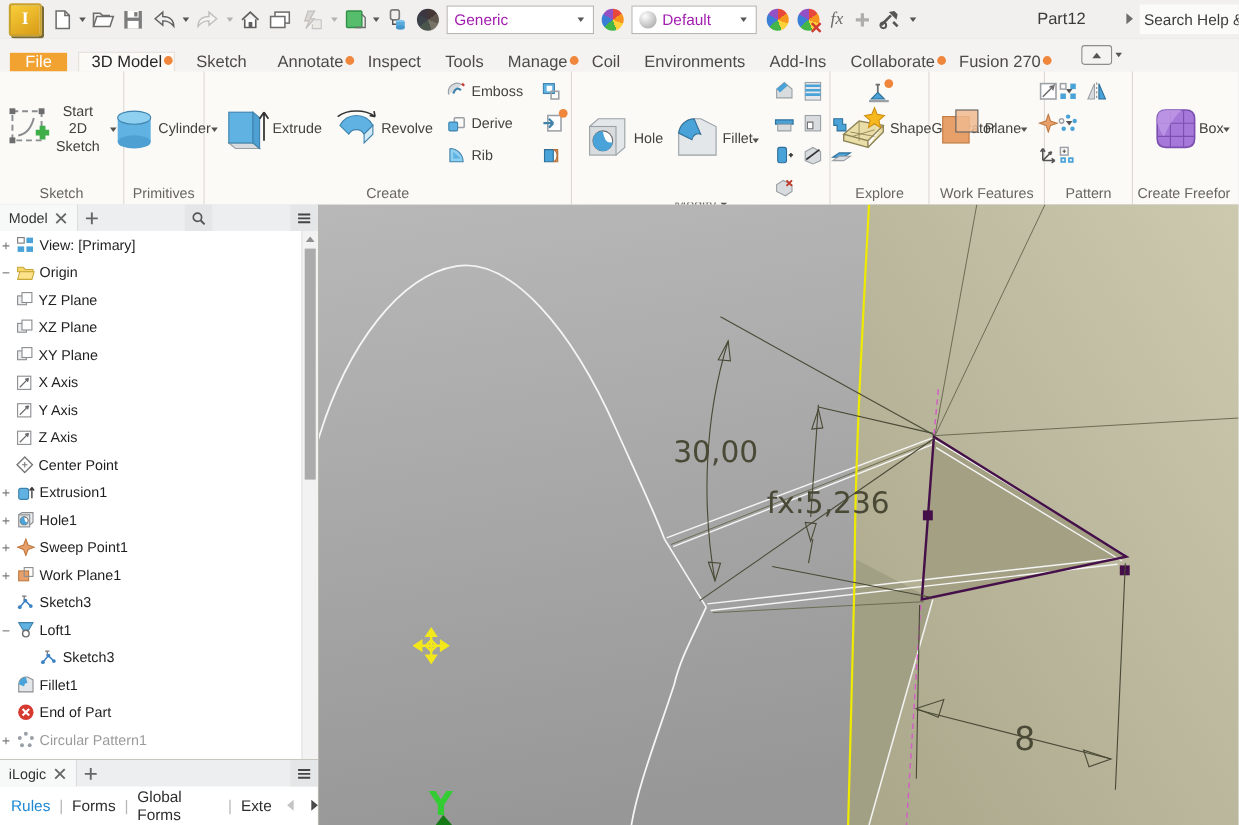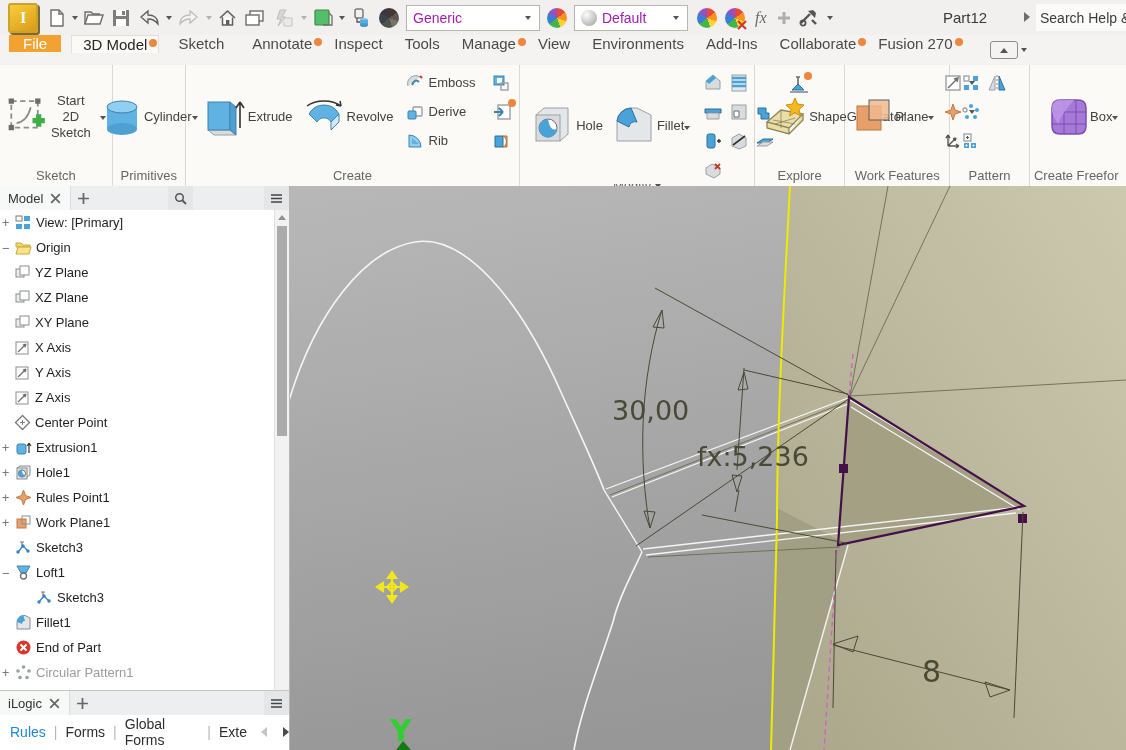--- a/index.html
+++ b/index.html
@@ -27,21 +27,21 @@
           background:radial-gradient(circle at 35% 30%,#fdfdfd,#9c9c9c);}
   .fx{font-size:16px;color:#6a6a6a;font-style:italic;font-family:"Liberation Serif",serif;padding:0 6px;}
   #doc-title{position:absolute;left:905px;top:0;height:35px;width:120px;display:flex;
              align-items:center;justify-content:center;font-size:15px;color:#3a3a3a;}
   #help-search{position:absolute;left:1036px;top:4px;width:90px;height:27px;background:#fbfbfa;
                display:flex;align-items:center;font-size:14px;color:#3c3c3c;padding-left:4px;white-space:nowrap;overflow:hidden;}
   .sep-arrow{position:absolute;left:1024px;top:12px;width:0;height:0;border-top:5px solid transparent;
              border-bottom:5px solid transparent;border-left:6px solid #6d6d6d;}
   
   #tabs{position:absolute;left:0;top:35px;width:1126px;height:30px;background:#f5f3f1;
-        display:flex;align-items:flex-start;font-size:15px;color:#4c4a47;}
+        display:flex;align-items:flex-end;font-size:15px;color:#4c4a47;}
   .tab{display:flex;align-items:center;padding:0 11px;position:relative;white-space:nowrap;}
   .tab.file{background:#f2a230;color:#fff;margin-left:9px;padding:0 14px;}
   .tab.active{background:#fbfaf7;color:#262626;border:1px solid #e3e0da;border-bottom:none;}
   .dot{width:8px;height:8px;border-radius:50%;background:#f0863c;position:absolute;top:3px;right:1px;}
   .collapse-btn{margin-left:26px;align-self:center;display:flex;align-items:center;}
   .collapse-box{width:26px;height:16px;border:1px solid #8f8d89;border-radius:3px;display:flex;
                 align-items:center;justify-content:center;}
   .collapse-box i{width:0;height:0;border-left:4px solid transparent;border-right:4px solid transparent;
                   border-bottom:5px solid #555;}
   
@@ -223,21 +223,21 @@
       <span>Inspect</span>
     </div>
   <div class="tab">
       <span>Tools</span>
     </div>
   <div class="tab">
       <span>Manage</span>
       <i class="dot"></i>
     </div>
   <div class="tab">
-      <span>View</span>
+      <span>Coil</span>
     </div>
   <div class="tab">
       <span>Environments</span>
     </div>
   <div class="tab">
       <span>Add-Ins</span>
     </div>
   <div class="tab">
       <span>Collaborate</span>
       <i class="dot"></i>
@@ -676,21 +676,21 @@
           <circle cx="7" cy="9.5" r="3.6" fill="#fff" stroke="#6d6d6d"></circle>
           <path d="M7 5.9 a3.6 3.6 0 0 0 -3.6 3.6 a3.6 3.6 0 0 0 7 1 q-3 1.2 -3.4 -4.6" fill="#4aa3d8"></path>
         </svg>
       <span>Hole1</span>
     </div>
     <div class="trow">
       <span class="exp">+</span>
       <svg class="ticon" viewBox="0 0 17 17">
           <path d="M8.5 1 L10.5 6.5 L16 8.5 L10.5 10.5 L8.5 16 L6.5 10.5 L1 8.5 L6.5 6.5 Z" fill="#e8a06a" stroke="#c07840"></path>
         </svg>
-      <span>Rules Point1</span>
+      <span>Sweep Point1</span>
     </div>
     <div class="trow">
       <span class="exp">+</span>
       <svg class="ticon" viewBox="0 0 17 17">
           <rect x="2" y="5" width="9" height="9" fill="#e8a06a" stroke="#c07840"></rect>
           <rect x="7" y="2" width="8" height="8" fill="none" stroke="#8a8d90"></rect>
         </svg>
       <span>Work Plane1</span>
     </div>
     <div class="trow">

